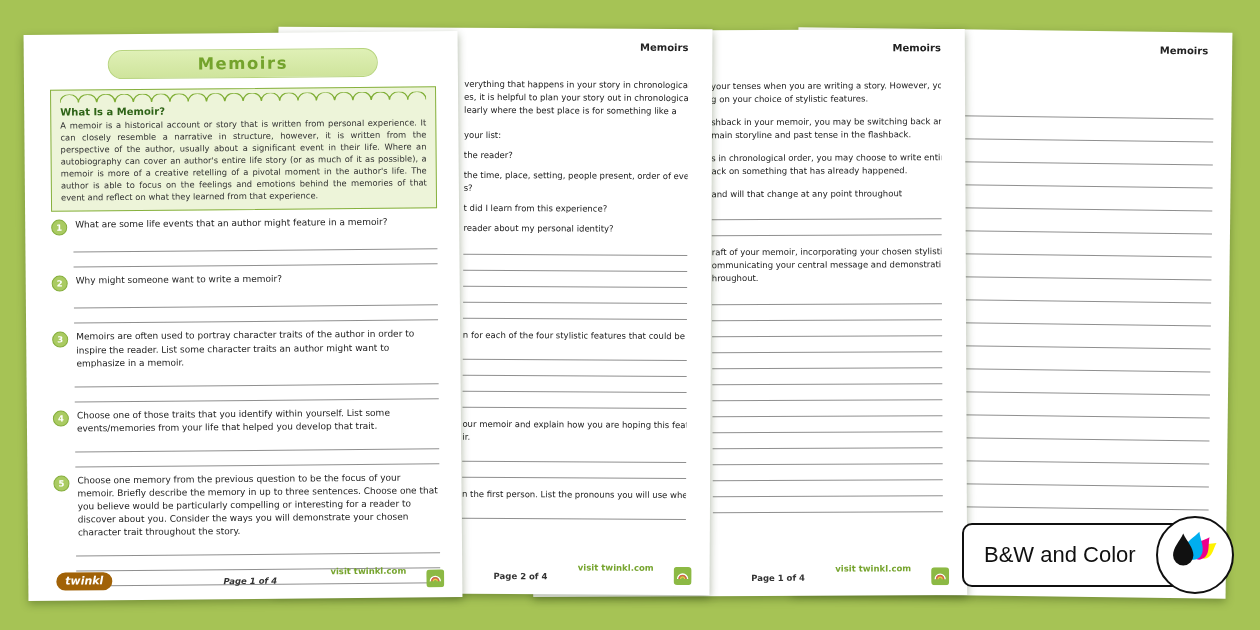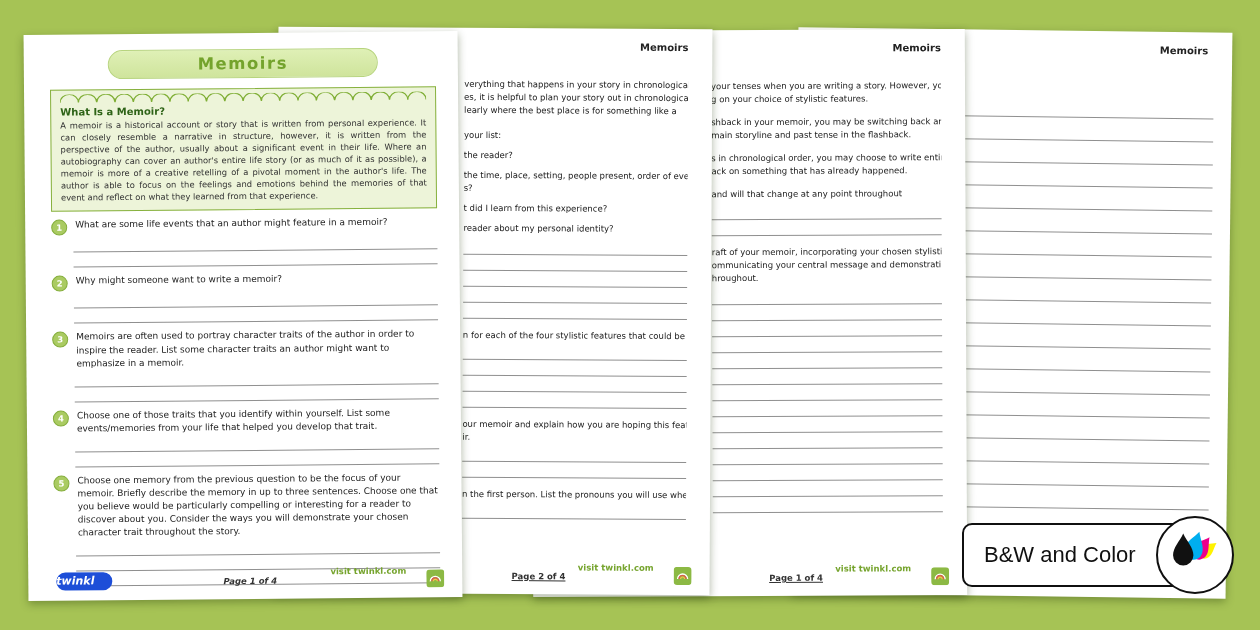--- a/index.html
+++ b/index.html
@@ -23,26 +23,26 @@
   
   .frag-col{position:absolute;top:50px;right:24px;left:0;}
   .frag-col-2{padding-left:186px;}
   .frag-col-3{padding-left:180px;}
   .frag{font-size:8.5px;line-height:13px;color:#222;white-space:nowrap;overflow:hidden;}
   .rule{height:15px;border-bottom:1px solid #8f8f8f;}
   .gap{width:100%;}
 
   
   .pfooter{position:absolute;bottom:10px;left:26px;right:16px;height:20px;}
-  .logo-pill{position:absolute;left:2px;bottom:0;width:56px;height:18px;background:#1d4ed8;
+  .logo-pill{position:absolute;left:2px;bottom:0;width:56px;height:18px;background:#a16207;
              border-radius:10px;color:#fff;font-weight:bold;font-style:italic;font-size:11px;
-             text-align:left;line-height:18px;}
+             text-align:center;line-height:18px;}
   .pagenum{position:absolute;bottom:3px;font-size:8.5px;font-weight:bold;color:#333;}
   .pagenum.center{left:50%;transform:translateX(-50%);font-style:italic;}
-  .pfooter-offset .pagenum{left:210px;text-decoration:underline;}
+  .pfooter-offset .pagenum{left:192px;}
   .visit{position:absolute;right:40px;bottom:12px;font-size:8.5px;font-weight:bold;color:#76a42e;}
   .seal{position:absolute;right:2px;bottom:0;width:18px;height:18px;}
 
   
   .p1-body{padding:8px 22px 0 26px;}
   .title-pill{margin:8px auto 10px;width:268px;height:27px;
               background:linear-gradient(#dff0b6,#cfe49c);border:1px solid #b7d47e;
               border-radius:15px;text-align:center;}
   .title-pill span{font-size:16.5px;font-weight:bold;color:#74a32c;line-height:27px;letter-spacing:1.5px;}
   .info-box{border:1.5px solid #87b13e;background:#edf4d9;padding:4px 9px 7px;margin-bottom:4px;}

